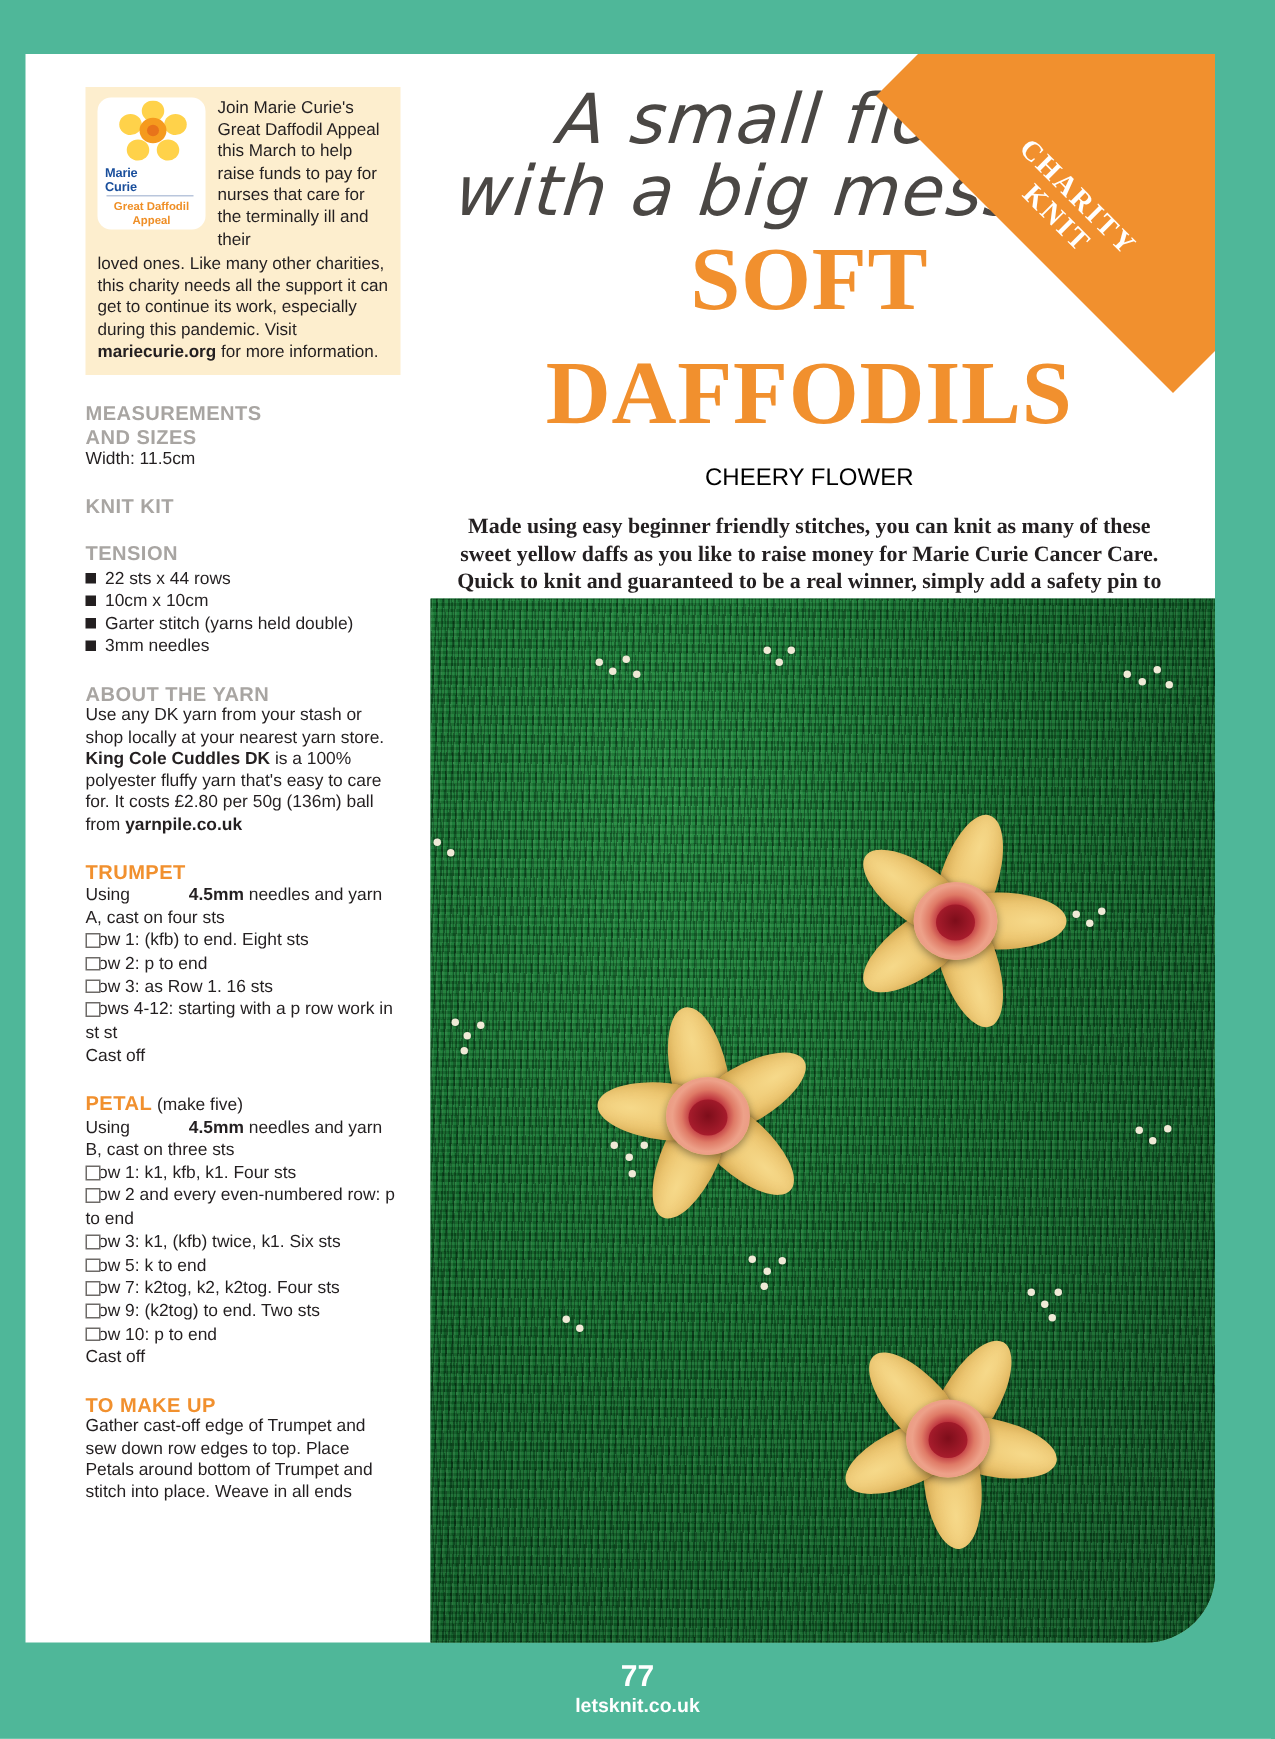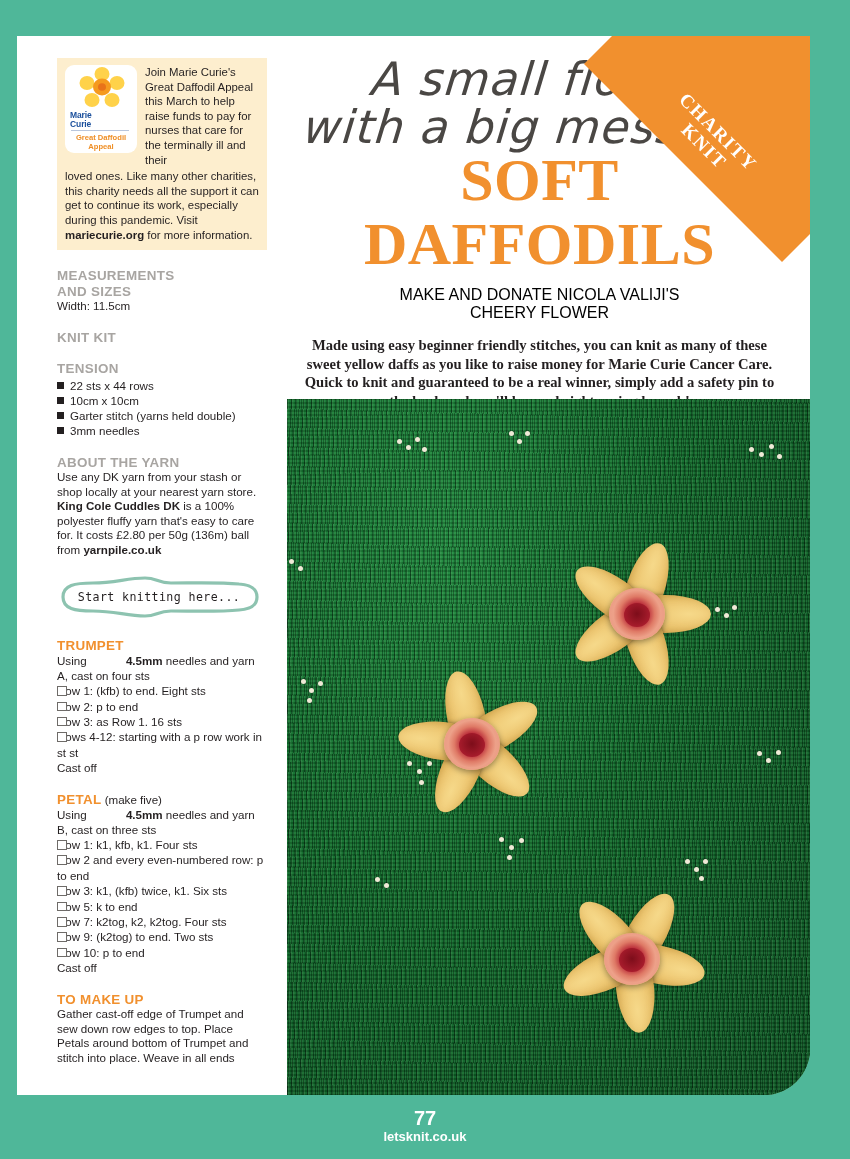--- a/index.html
+++ b/index.html
@@ -168,21 +168,21 @@
     color: #4a4744;
     text-align: center;
     letter-spacing: 1px;
     transform: skewX(-6deg);
   }
   #script-title .l2 { display: block; margin-top: 2px; }
   #main-title {
     font-family: "Liberation Serif", serif;
     font-weight: bold;
     font-size: 60px;
-    line-height: 64px;
+    line-height: 76px;
     color: #f1902e;
     text-align: center;
     letter-spacing: 0.5px;
     margin-top: -2px;
   }
   #byline-wrap { text-align: center; margin-top: 10px; }
   #intro {
     margin-top: 14px;
     text-align: center;
     font-family: "Liberation Serif", serif;
@@ -313,29 +313,20 @@
         </ul>
       </div>
 
       <div class="blk">
         <h2 class="sec">ABOUT THE YARN</h2>
         <div class="body-txt">
           <span>Use any DK yarn from your stash or shop locally at your nearest yarn store. </span><b>King Cole Cuddles DK</b><span> is a 100% polyester fluffy yarn that's easy to care for. It costs £2.80 per 50g (136m) ball from </span><b>yarnpile.co.uk</b>
         </div>
       </div>
 
-      <div id="start-banner">
-        <svg width="212" height="46" viewBox="0 0 212 46">
-          <path d="M10 23 C10 11, 22 9, 40 9 C62 9, 74 4, 92 4 C104 4, 104 9, 118 9
-                   C140 9, 166 8, 186 10 C200 11, 204 16, 204 23
-                   C204 30, 200 35, 186 36 C166 38, 140 37, 118 37
-                   C104 37, 104 42, 92 42 C74 42, 62 37, 40 37 C22 37, 10 35, 10 23 Z" fill="none" stroke="#8dc3b0" stroke-width="3.2"></path>
-        </svg>
-        <div class="label">Start knitting here...</div>
-      </div>
 
       <div class="blk">
         <h2 class="sec orange">TRUMPET</h2>
         <div class="pat-intro">
           <span>Using </span><b>4.5mm</b><span> needles and yarn A, cast on four sts</span>
         </div>
         <ul class="rows">
           <li>Row 1: (kfb) to end. Eight sts</li>
           <li>Row 2: p to end</li>
           <li>Row 3: as Row 1. 16 sts</li>
@@ -372,21 +363,20 @@
 
     </div>
 
     <div id="right-col">
       <div id="script-title">
         <span>A small flower</span>
         <span class="l2">with a big message</span>
       </div>
       <div id="main-title">SOFT DAFFODILS</div>
       <div id="byline-wrap">
-        <div><span>MAKE AND DONATE NICOLA VALIJI'S</span></div>
         <div><span>CHEERY FLOWER</span></div>
       </div>
       <div id="intro">Made using easy beginner friendly stitches, you can knit as many of these sweet yellow daffs as you like to raise money for Marie Curie Cancer Care. Quick to knit and guaranteed to be a real winner, simply add a safety pin to the back and you'll have a bright spring brooch!</div>
     </div>
 
     <div id="photo">
       <div id="grass"></div>
 
       <div class="sprig" style="left:110px; top:40px;">
         <i style="left:0;top:0"></i>

